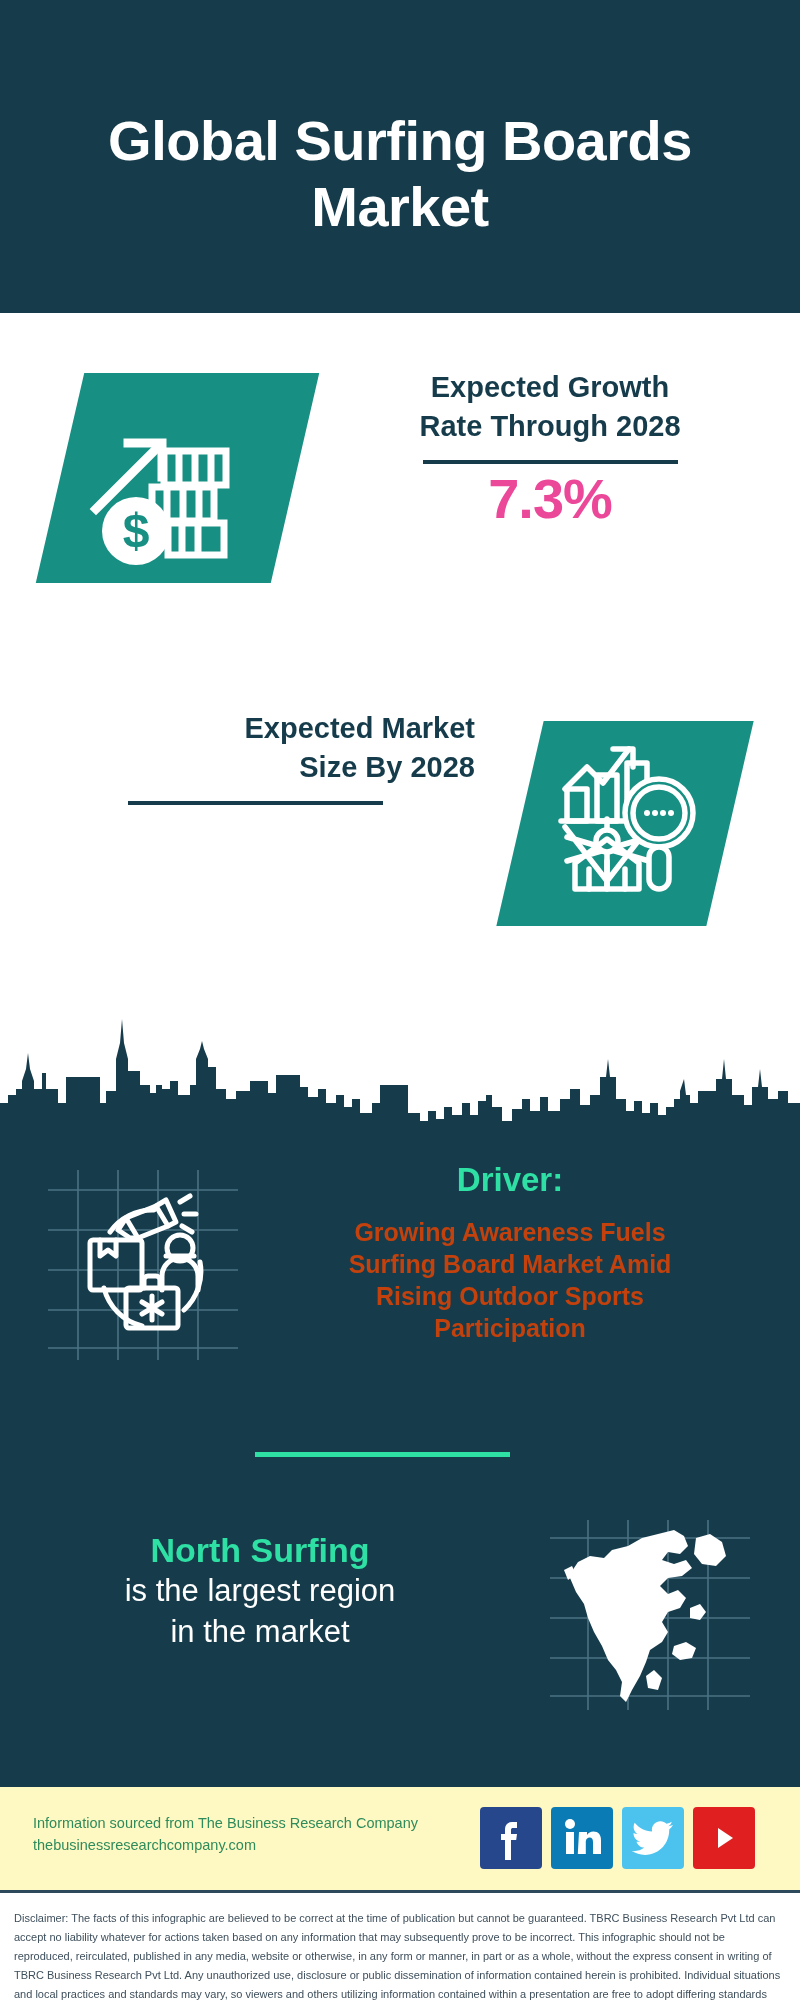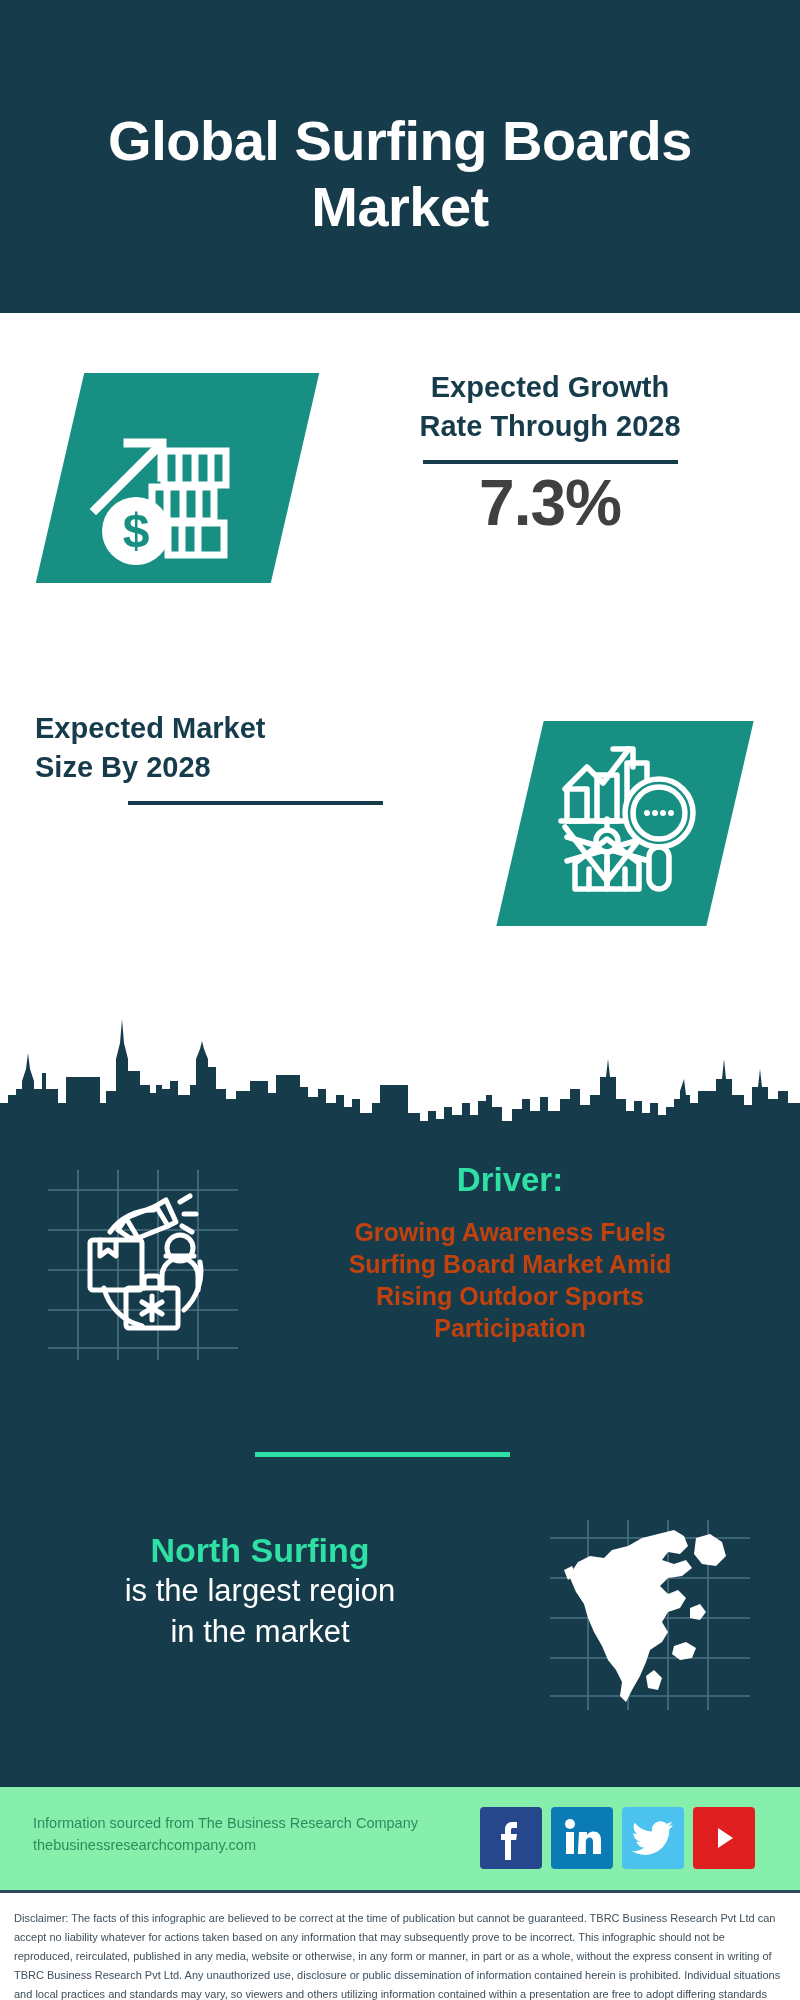--- a/index.html
+++ b/index.html
@@ -39,31 +39,31 @@
   .stat1-text{
     position:absolute;left:330px;top:55px;width:440px;text-align:center;
   }
   .stat-label{
     color:#163c4c;font-weight:bold;font-size:29px;line-height:1.34;
   }
   .rule-dark{
     width:255px;height:4px;background:#163c4c;margin:14px auto 4px auto;
   }
   .stat-value{
-    color:#404040;font-weight:bold;font-size:64px;line-height:1.1;
+    color:#ec4899;font-weight:bold;font-size:56px;line-height:1.1;
     letter-spacing:-1px;
   }
 
   
   .stat2{
     position:absolute;left:0;top:673px;width:800px;height:330px;
     background:#ffffff;
   }
   .stat2-text{
-    position:absolute;left:35px;top:36px;width:440px;text-align:left;
+    position:absolute;left:35px;top:36px;width:440px;text-align:right;
   }
   .rule-dark2{
     width:255px;height:4px;background:#163c4c;margin:14px auto 6px auto;
   }
   .stat2-value{
     color:#1f8a80;font-weight:bold;font-size:53px;line-height:1.1;
     letter-spacing:-1px;
   }
   .para-right{
     position:absolute;left:520px;top:48px;width:210px;height:205px;
@@ -106,21 +106,21 @@
   
   .region-row{position:absolute;left:0;top:1520px;width:800px;height:190px;}
   .region-text{position:absolute;left:20px;top:10px;width:480px;text-align:center;}
   .region-head{color:#2fe0a4;font-weight:bold;font-size:34px;line-height:1.2;}
   .region-sub{color:#ffffff;font-size:31px;line-height:1.32;font-weight:normal;}
   .map-box{position:absolute;left:550px;top:0px;width:200px;height:190px;}
 
   
   .footer{
     position:absolute;left:0;top:1785px;width:800px;height:105px;
-    background:#86efac;border-top:2px solid #163c4c;
+    background:#fef9c3;border-top:2px solid #163c4c;
   }
   .footer-text{
     position:absolute;left:33px;top:25px;width:460px;
     color:#2e8b5c;font-size:14.5px;line-height:1.55;
   }
   .social{
     position:absolute;left:480px;top:20px;width:290px;height:62px;
     display:flex;gap:9px;align-items:center;
   }
   .sicon{width:62px;height:62px;border-radius:4px;position:relative;

